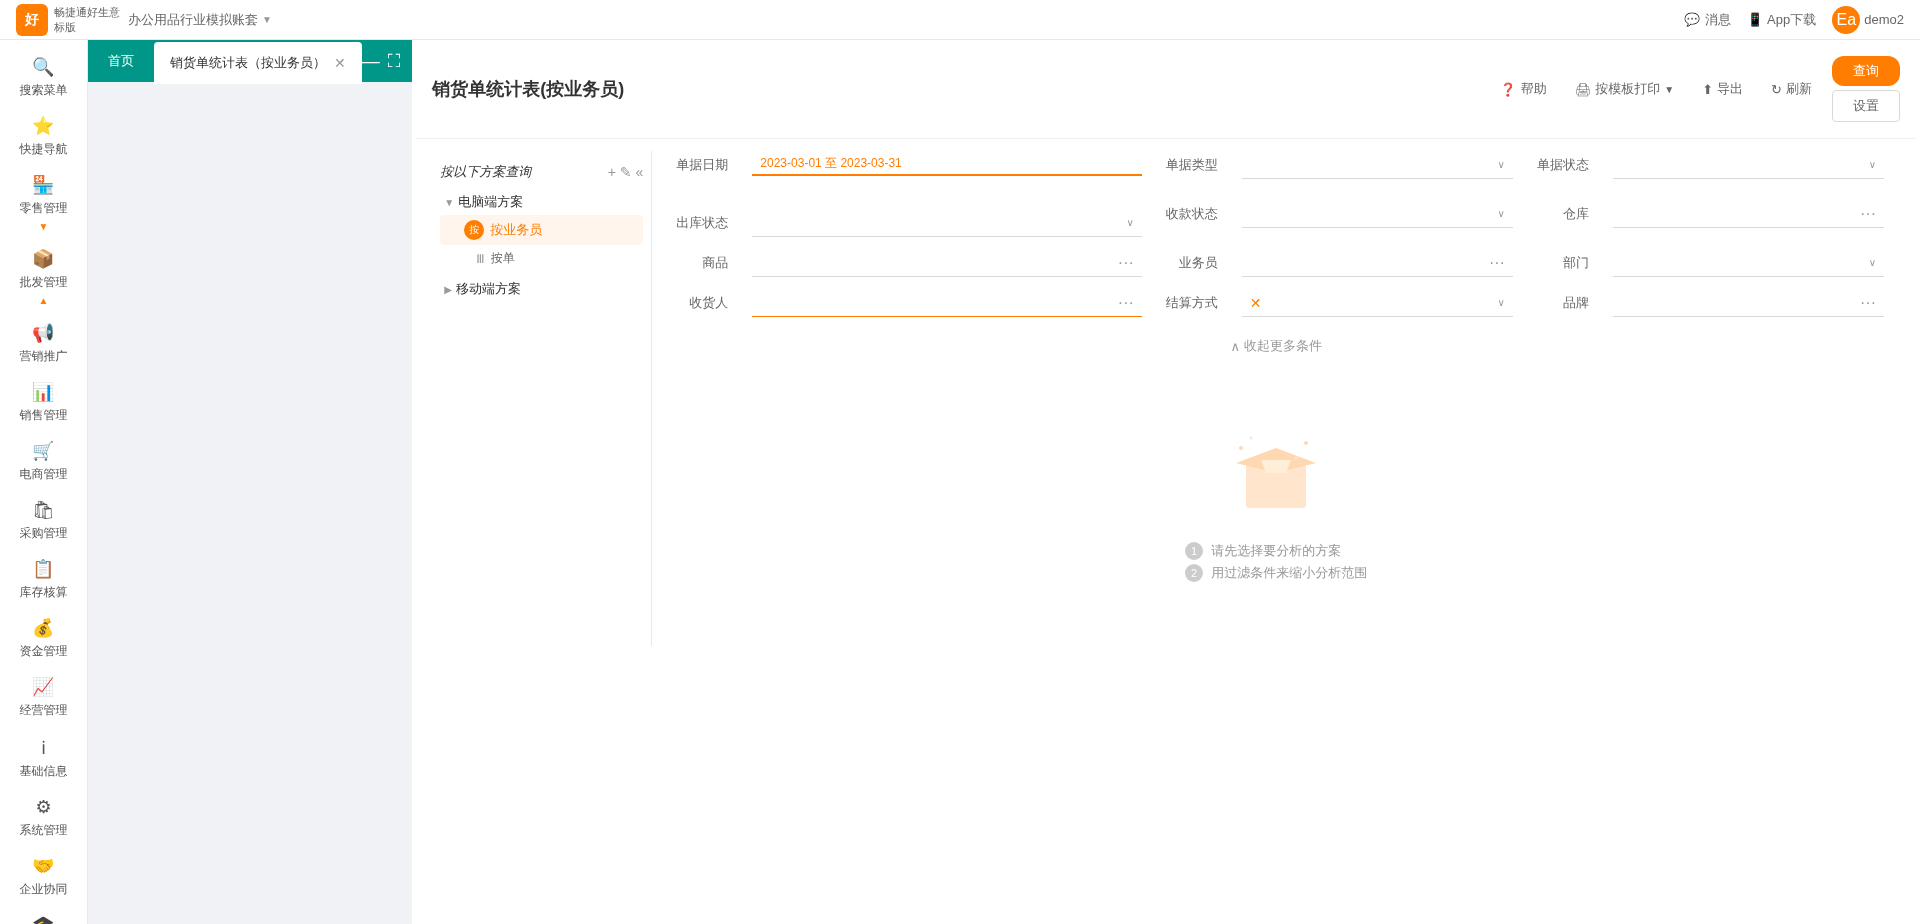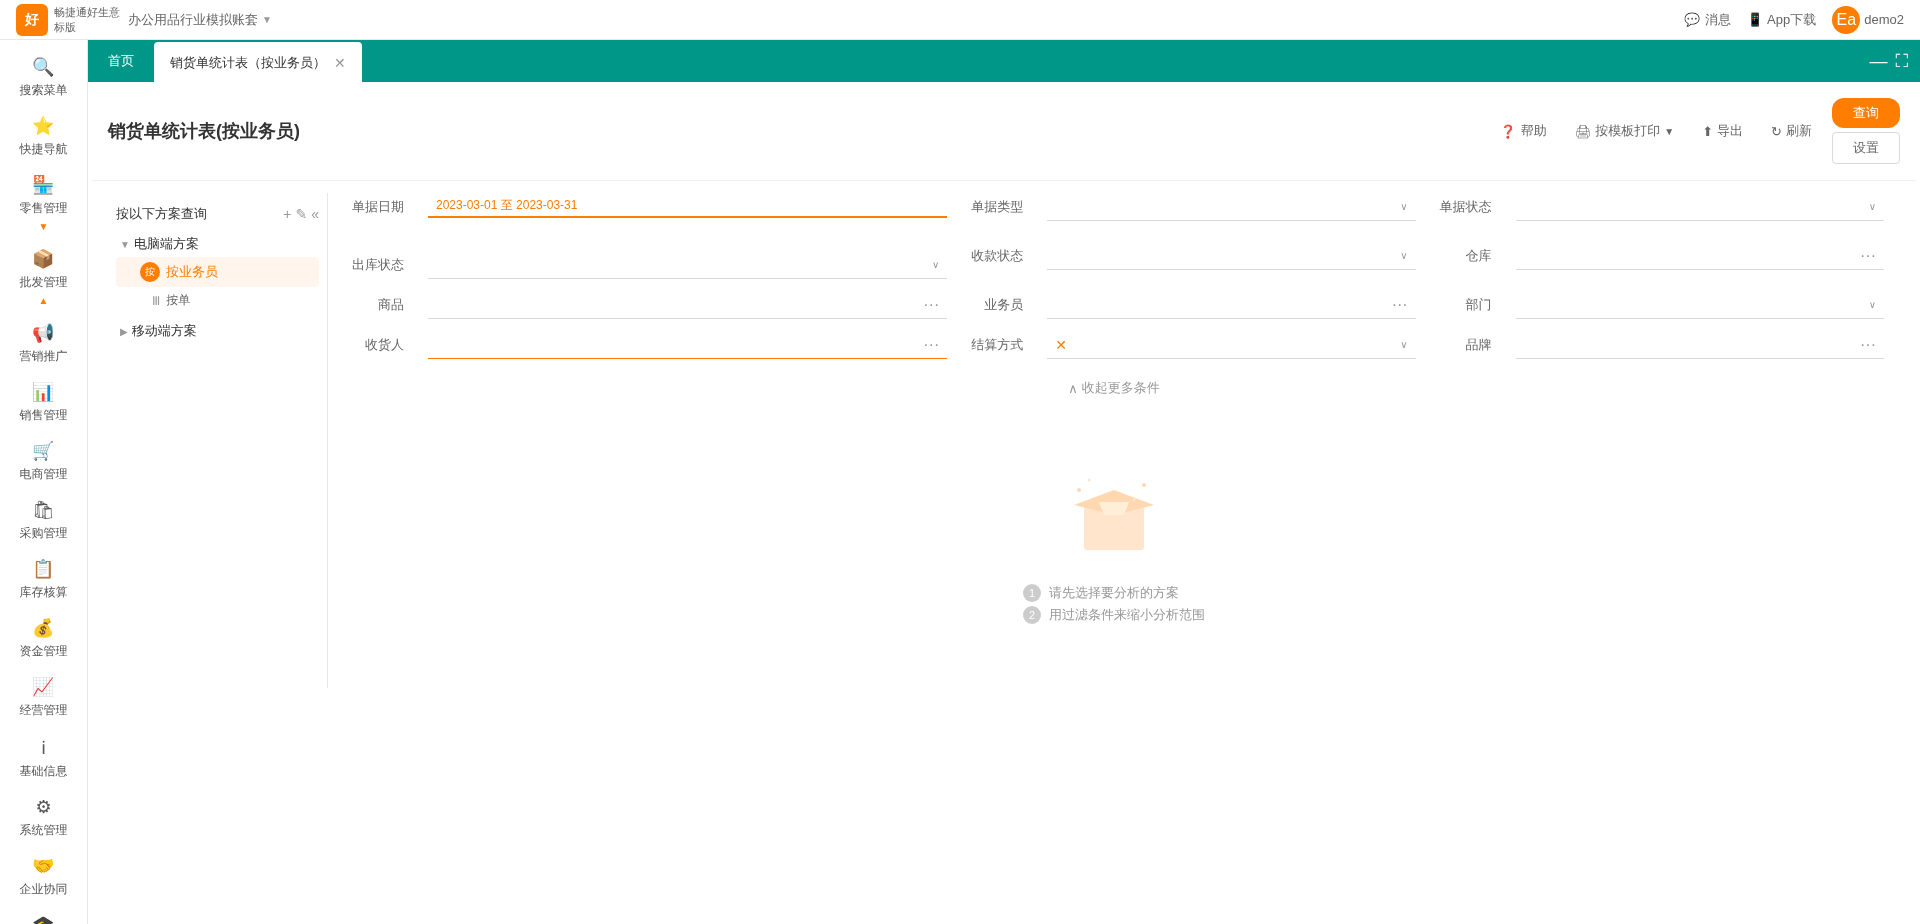--- a/index.html
+++ b/index.html
@@ -33,21 +33,21 @@
       flex-shrink: 0; overflow-y: auto;
     }
     .sidebar-item {
       width: 80px; padding: 8px 4px; display: flex; flex-direction: column;
       align-items: center; gap: 4px; cursor: pointer; border-radius: 4px;
       color: #555; font-size: 12px; text-align: center;
     }
     .sidebar-item-icon { font-size: 18px; }
 
     
-    .content-area { flex: 1; display: flex; flex-direction: column; overflow: hidden; }
+    .content-area { flex: 1; display: flex; flex-direction: row; overflow: hidden; }
 
     
     .tab-bar {
       height: 42px; background: #009688; display: flex; align-items: center;
       padding: 0 0; flex-shrink: 0;
     }
     .tab-home {
       padding: 0 20px; height: 42px; display: flex; align-items: center;
       color: #fff; font-size: 13px; cursor: pointer; background: transparent;
       border: none; flex-shrink: 0;
@@ -84,21 +84,21 @@
 
     
     .body-layout { display: flex; gap: 0; }
 
     
     .left-panel {
       width: 220px; border-right: 1px solid #e8e8e8; padding: 12px 8px;
       flex-shrink: 0;
     }
     .left-panel-header { display: flex; align-items: center; justify-content: space-between; margin-bottom: 8px; }
-    .left-panel-title { font-size: 13px; color: #333; }
+    .left-panel-title { font-size: 13px; color: #333; font-style: italic; }
     .left-panel-actions { display: flex; gap: 4px; }
     .left-panel-action-btn { color: #999; font-size: 14px; cursor: pointer; background: none; border: none; }
     .scheme-tree { }
     .scheme-group { margin-bottom: 4px; }
     .scheme-group-header {
       display: flex; align-items: center; gap: 4px; padding: 4px 4px;
       cursor: pointer; color: #333; font-size: 13px;
     }
     .scheme-group-header .arrow { color: #999; font-size: 10px; }
     .scheme-item {

